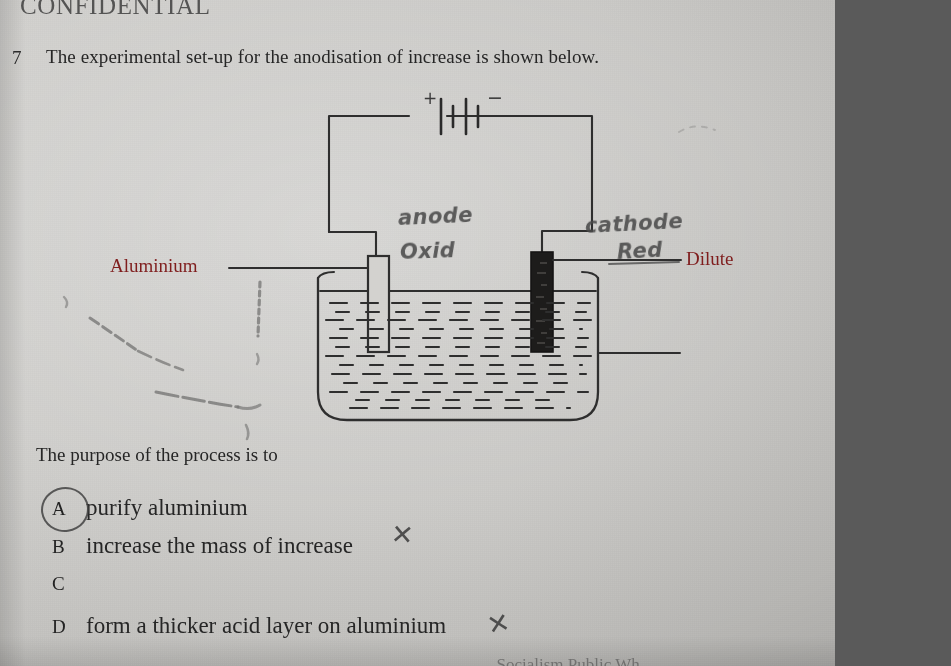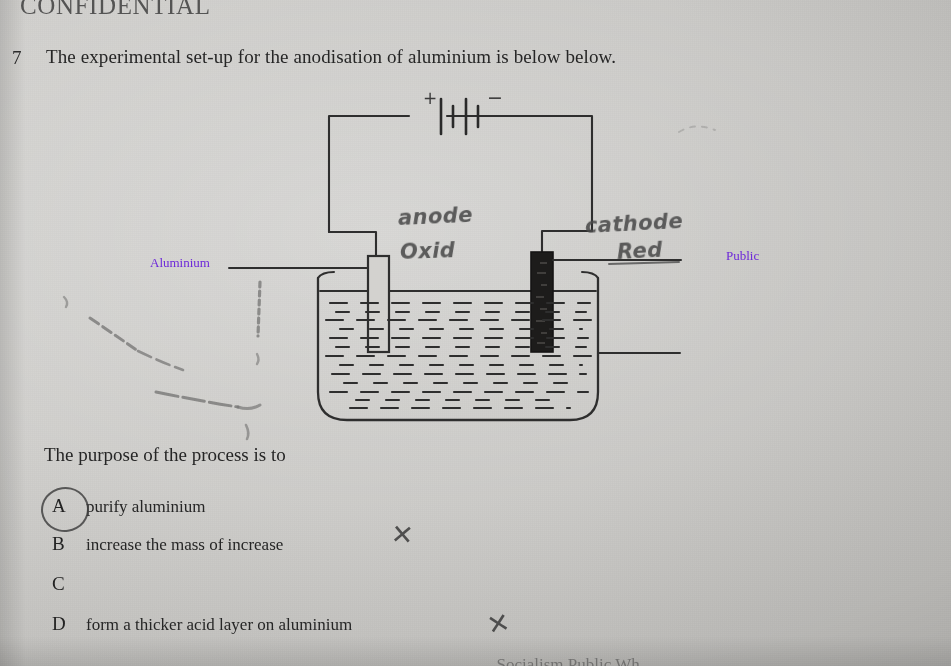--- a/index.html
+++ b/index.html
@@ -2,21 +2,21 @@
 <html><head>
 <meta charset="utf-8">
 <style>
   html, body {
     margin: 0;
     padding: 0;
     background: #5a5a5a;
   }
   #page {
     position: relative;
-    width: 951px;
+    width: 835px;
     height: 666px;
     overflow: hidden;
     background: #c9c8c6;
     font-family: "Liberation Serif", serif;
     color: #2a2a2a;
     text-decoration: underline;
     -webkit-font-smoothing: antialiased;
   }
   
   #paper-tex {
@@ -55,45 +55,44 @@
     color: #2d2d2d;
   }
   .qtext {
     left: 46px; top: 46px;
     font-size: 19px;
     letter-spacing: .1px;
     color: #262626;
     white-space: nowrap;
   }
   .purpose {
-    left: 44px; top: 444px;
+    left: 36px; top: 444px;
     font-size: 19px;
     color: #262626;
     white-space: nowrap;
   }
   .opt-letter {
     font-size: 19px;
     color: #232323;
     width: 22px;
   }
   .opt-text {
-    font-size: 17px;
+    font-size: 23px;
     color: #262626;
     white-space: nowrap;
   }
   .option-row {
     display: flex;
     align-items: baseline;
     gap: 12px;
   }
   .label-txt {
-    font-size: 13px;
-    color: #6d28d9;
-    white-space: nowrap;
-    margin-left: 40px;
+    font-size: 19px;
+    color: #7f1d1d;
+    white-space: nowrap;
   }
   .label-txt.two-line { white-space: normal; width: 190px; line-height: 1.15; }
   svg.art { position: absolute; left: 0; top: 0; overflow: visible; }
 
   
   .hw {
     font-family: "DejaVu Sans", sans-serif;
     color: #4b4b4b;
     opacity: .88;
     font-style: italic;
@@ -161,21 +160,21 @@
 <body>
 
 <div id="page">
 
   <div id="paper-tex"></div>
   <div id="grain"></div>
 
   <div class="abs confidential">CONFIDENTIAL</div>
 
   <div class="abs qnum">7</div>
-  <div class="abs qtext">The experimental set-up for the anodisation of aluminium is below below.</div>
+  <div class="abs qtext">The experimental set-up for the anodisation of increase is shown below.</div>
 
   <svg class="art" width="951" height="666">
     <g stroke="#2e2e2e" fill="none" stroke-width="2.1" stroke-linecap="round" stroke-linejoin="round">
 
       <path d="M329,232 L329,116 L409,116"></path>
 
       <path d="M447,116 L592,116 L592,231"></path>
 
       <path d="M329,232 L376,232 L376,256"></path>
 
@@ -239,21 +238,21 @@
       <line x1="229" y1="268" x2="368" y2="268"></line>
       <line x1="553" y1="260" x2="681" y2="260"></line>
       <line x1="598" y1="353" x2="680" y2="353"></line>
     </g>
   </svg>
 
   <div class="abs" style="left:423px; top:88px; font-size:17px; color:#3a3a3a; font-family:'DejaVu Sans',sans-serif;">+</div>
   <div class="abs" style="left:487px; top:86px; font-size:19px; color:#3a3a3a; font-family:'DejaVu Sans',sans-serif;">−</div>
 
   <div class="abs label-txt" style="left:110px; top:255px;">Aluminium</div>
-  <div class="abs label-txt" style="left:686px; top:248px;">Public</div>
+  <div class="abs label-txt" style="left:686px; top:248px;">Dilute</div>
 
   <div class="abs hw hw-anode">anode</div>
   <div class="abs hw hw-oxid">Oxid</div>
   <div class="abs hw hw-cathode">cathode</div>
   <div class="abs hw hw-red">Red</div>
   <div class="abs red-underline"></div>
 
   <div class="abs purpose">The purpose of the process is to</div>
 
   <div class="abs option-row" style="left:52px; top:495px;">

